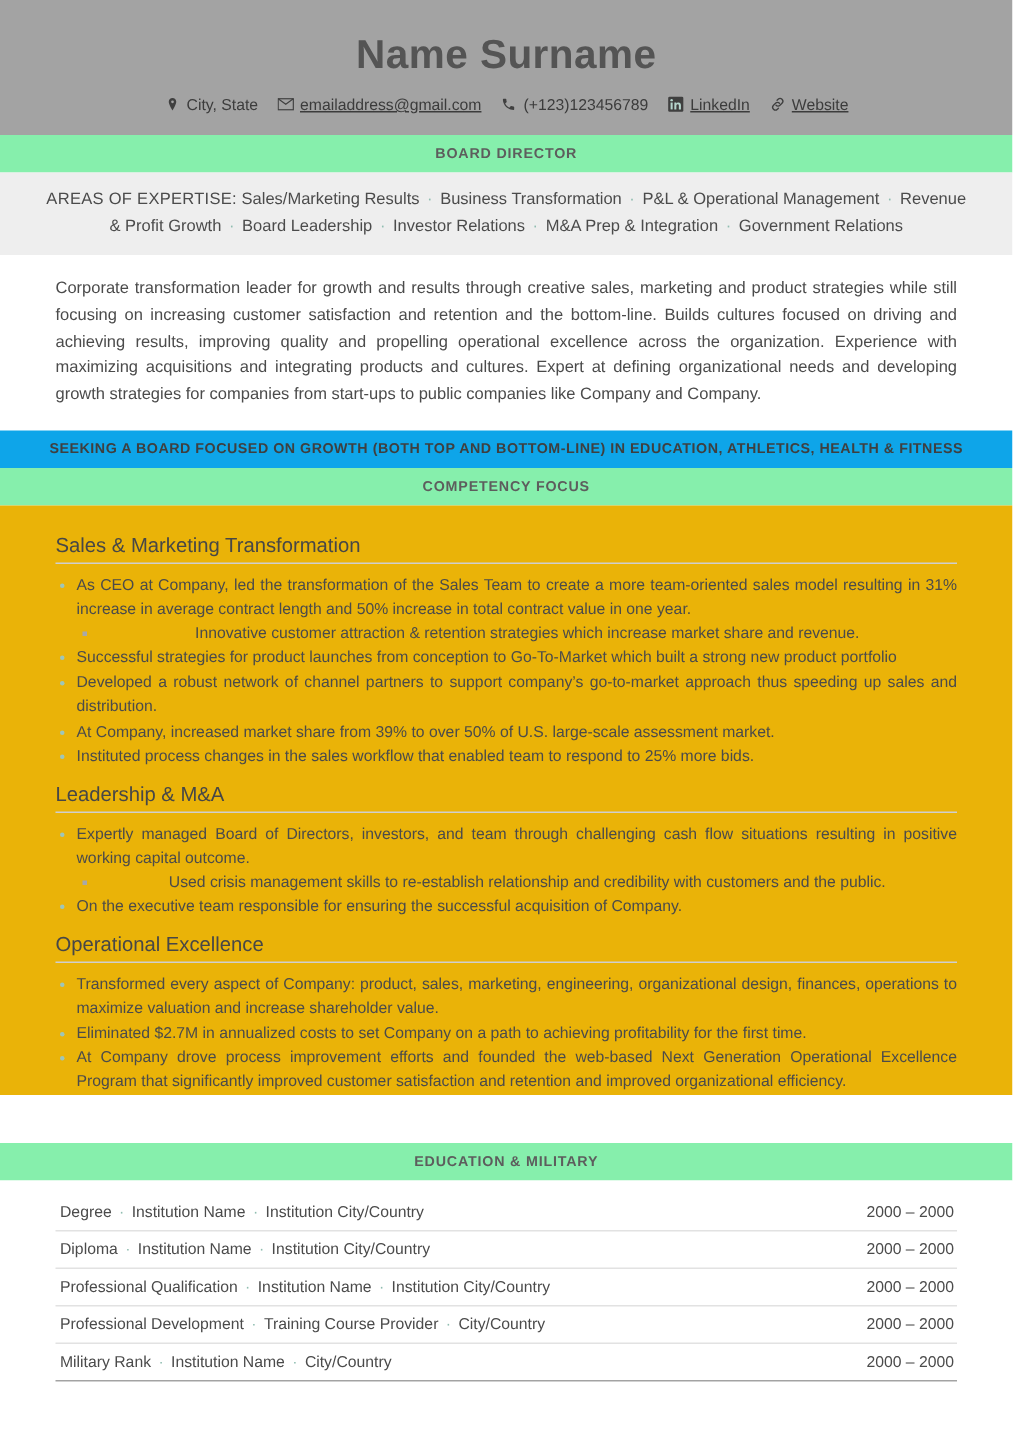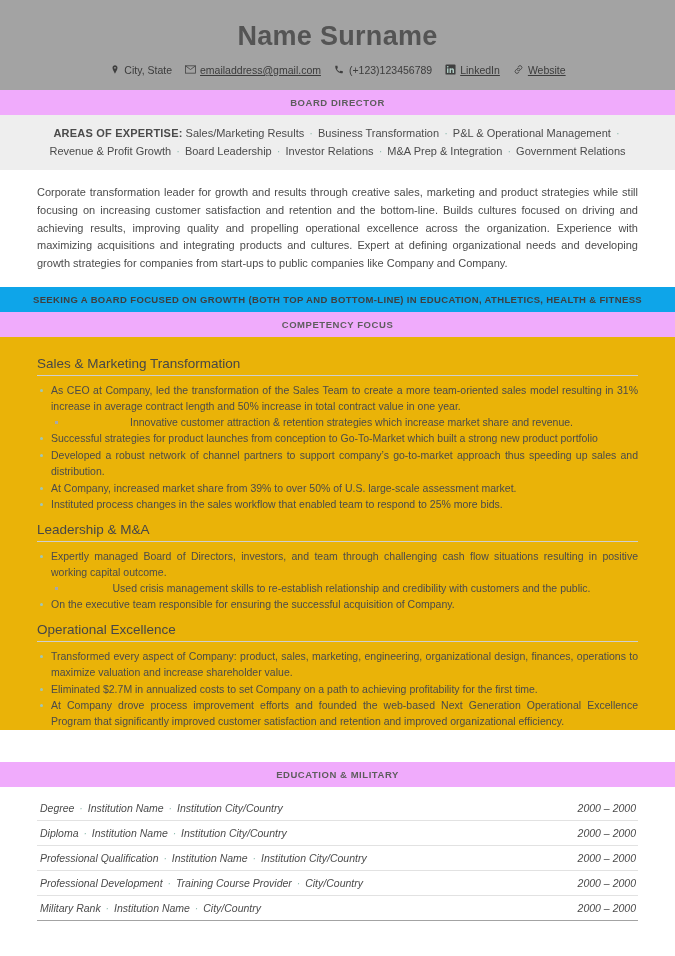--- a/index.html
+++ b/index.html
@@ -63,33 +63,33 @@
 
   
   .band {
     text-align: center;
     font-size: 9.5px;
     font-weight: bold;
     letter-spacing: 0.55px;
     color: #5d5d5d;
     padding: 7px 14px;
   }
-  .band-light { background: #f0abfc; }
+  .band-light { background: #86efac; }
   .band-dark  { background: #0ea5e9; color: #3f3f3f; letter-spacing: 0.35px; }
 
   .expertise {
     background: #eeeeee;
     text-align: center;
     padding: 9px 30px 10px 30px;
     font-size: 11px;
     line-height: 1.65;
     color: #4b4b4b;
   }
   .expertise .eyebrow {
-    font-weight: bold;
+    font-weight: normal;
     letter-spacing: 0.2px;
     text-align: center;
   }
   .sep-dot { color: #8fbdb0; padding: 0 2px; }
 
   
   .summary {
     padding: 14px 37px 14px 37px;
     font-size: 11px;
     line-height: 1.62;
@@ -142,21 +142,21 @@
     content: "";
     position: absolute;
     left: 4px;
     top: 6px;
     width: 3px;
     height: 3px;
     background: #a8a8a8;
   }
 
   
-  .edu-wrap { padding: 9px 37px 0 37px; background: #ffffff; font-style: italic; }
+  .edu-wrap { padding: 9px 37px 0 37px; background: #ffffff; }
   .edu-row {
     display: flex;
     justify-content: space-between;
     align-items: baseline;
     font-size: 10.5px;
     color: #4b4b4b;
     border-bottom: 1px solid #e2e2e2;
     padding: 6px 0 6px 3px;
   }
   .edu-row:last-child { border-bottom: 1px solid #a3a3a3; }

